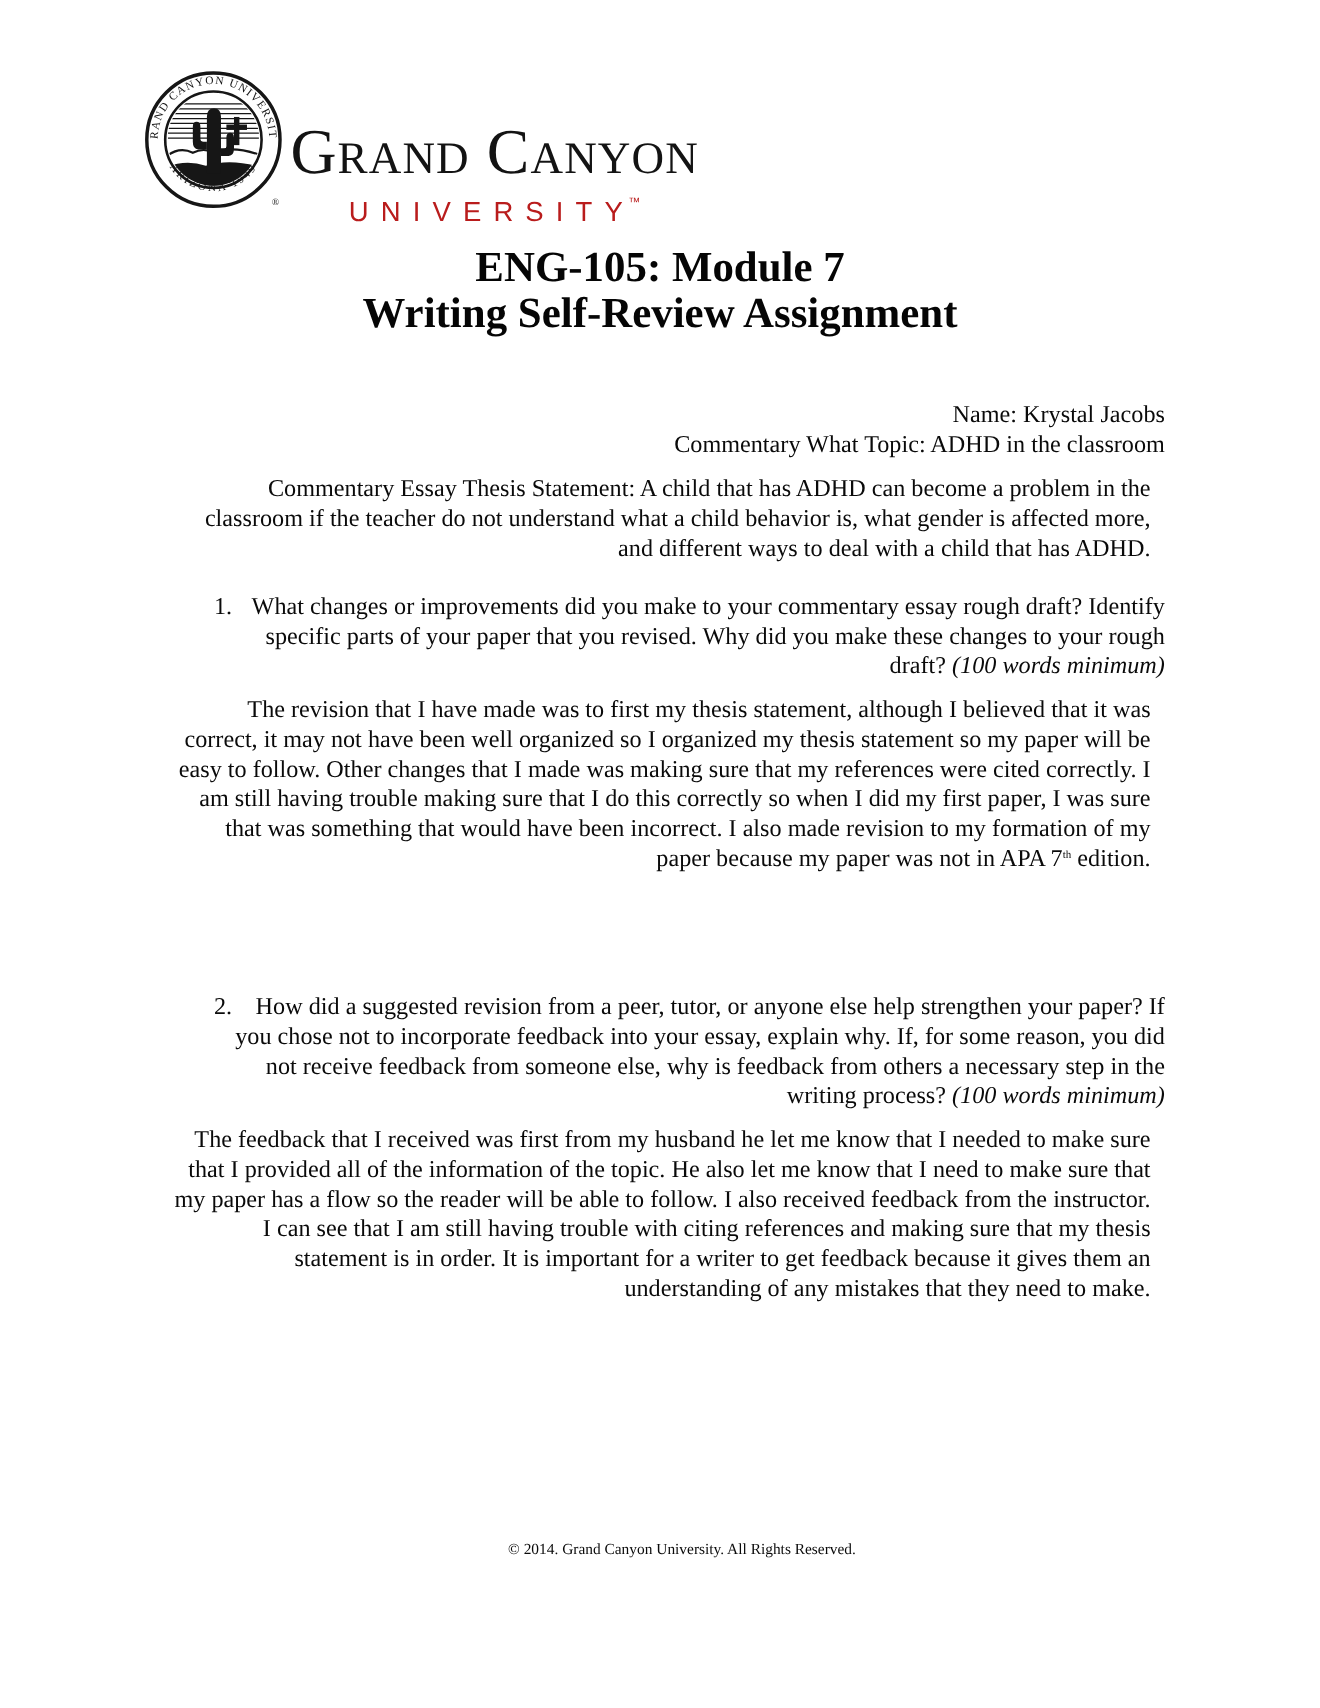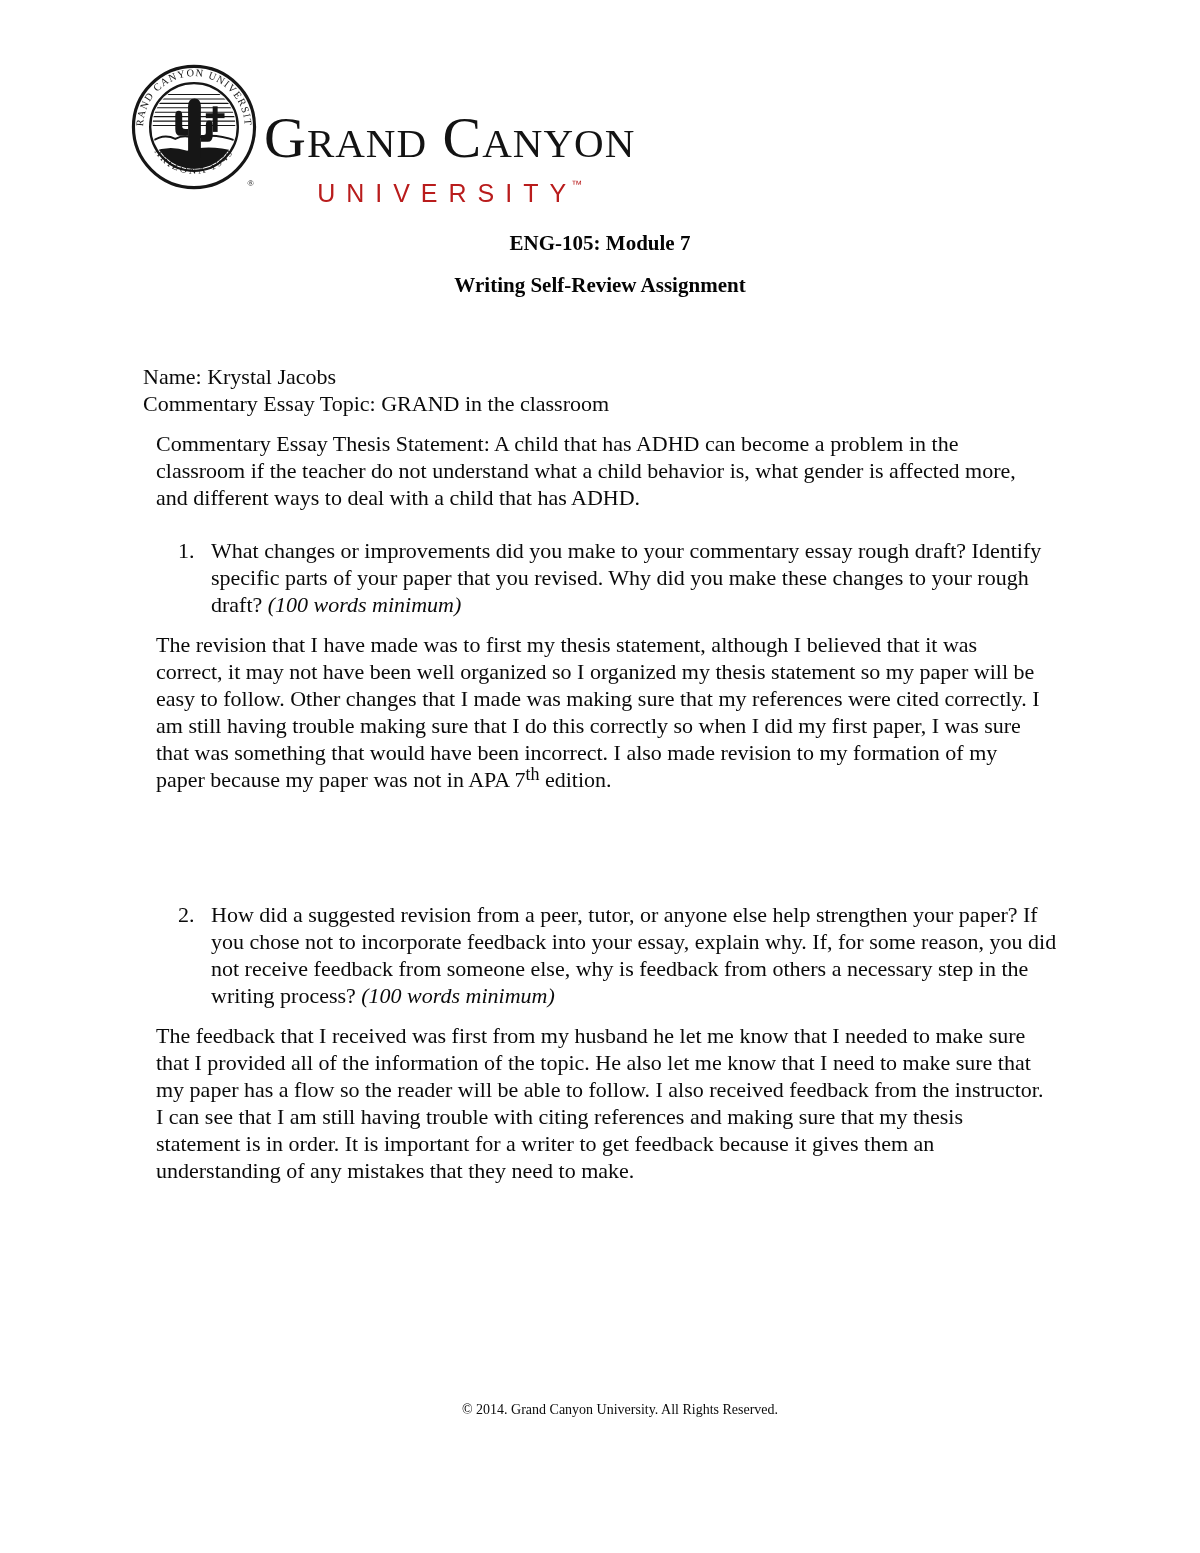--- a/index.html
+++ b/index.html
@@ -47,45 +47,46 @@
   .tm { font-size: 11px; vertical-align: 14px; letter-spacing: 0; margin-left: -6px; }
 
   
   .doc-title {
     position: absolute;
     top: 222px;
     left: 0;
     width: 100%;
     text-align: center;
     font-weight: bold;
-    font-size: 21px;
+    font-size: 39px;
     line-height: 42px;
     color: #050505;
   }
 
   
   .content {
     position: absolute;
     top: 363px;
     left: 143px;
     width: 916px;
     font-size: 22px;
     line-height: 27px;
     color: #0a0a0a;
+    text-align: right;
   }
   .content p { margin: 13px; }
   .intro { margin-top: 55px; }
   .q-row { display: flex; margin-top: 26px; }
   .q-num { flex: 0 0 33px; margin-left: 35px; }
   .q-text { flex: 1; }
   .answer-1 { margin-top: 4px; }
   .q-row-2 { margin-top: 108px; }
   .answer-2 { margin-top: 58px; }
   .ital { font-style: italic; }
-  sup.ord { font-size: 18px; line-height: 0; vertical-align: 7px; }
+  sup.ord { font-size: 10px; line-height: 0; vertical-align: 7px; }
 
   
   .footer {
     position: absolute;
     top: 1402px;
     left: 0;
     width: 100%;
     text-align: center;
     font-size: 14px;
     color: #0a0a0a;
@@ -146,21 +147,21 @@
   </div>
 
   <div class="doc-title">
     <div>ENG-105: Module 7</div>
     <div>Writing Self-Review Assignment</div>
   </div>
 
   <div class="content">
 
     <div>Name: Krystal Jacobs</div>
-    <div>Commentary Essay Topic: GRAND in the classroom</div>
+    <div>Commentary What Topic: ADHD in the classroom</div>
     <p>Commentary Essay Thesis Statement: A child that has ADHD can become a problem in the classroom if the teacher do not understand what a child behavior is, what gender is affected more, and different ways to deal with a child that has ADHD.</p>
 
 
     <div class="q-row">
       <div class="q-num">1.</div>
       <div class="q-text"><span>What changes or improvements did you make to your commentary essay rough draft? Identify specific parts of your paper that you revised. Why did you make these changes to your rough draft? </span><span class="ital">(100 words minimum)</span></div>
     </div>
 
     <p class="answer-1"><span>The revision that I have made was to first my thesis statement, although I believed that it was correct, it may not have been well organized so I organized my thesis statement so my paper will be easy to follow. Other changes that I made was making sure that my references were cited correctly. I am still having trouble making sure that I do this correctly so when I did my first paper, I was sure that was something that would have been incorrect. I also made revision to my formation of my paper because my paper was not in APA 7</span><sup class="ord">th</sup><span> edition.</span></p>
 

